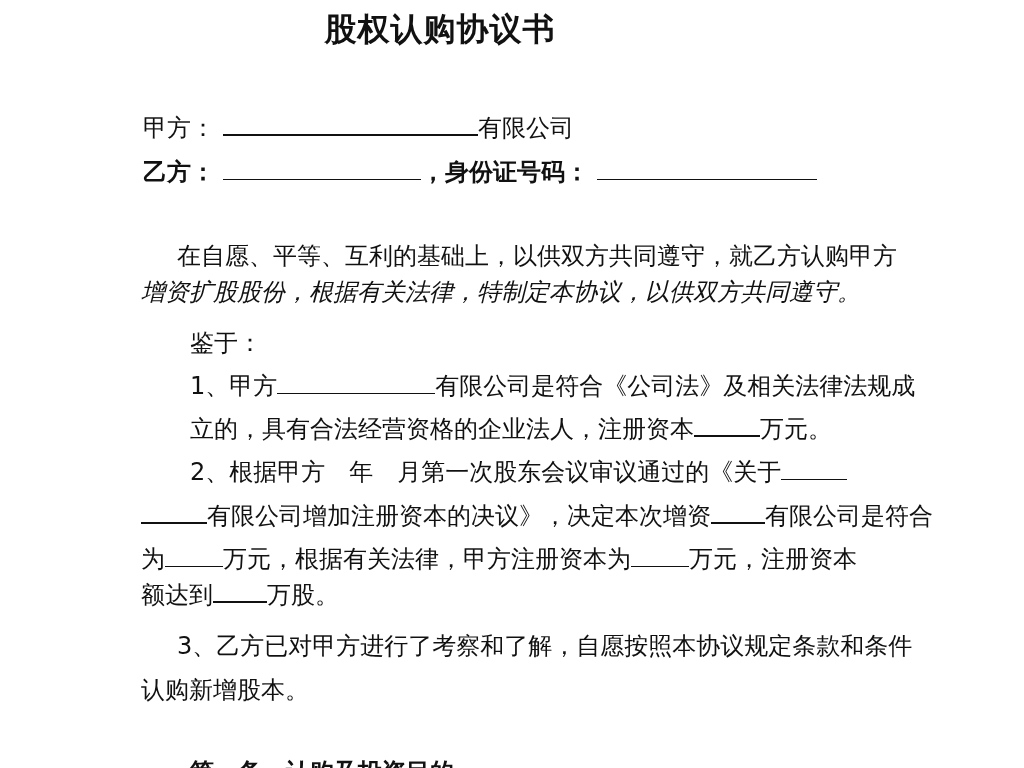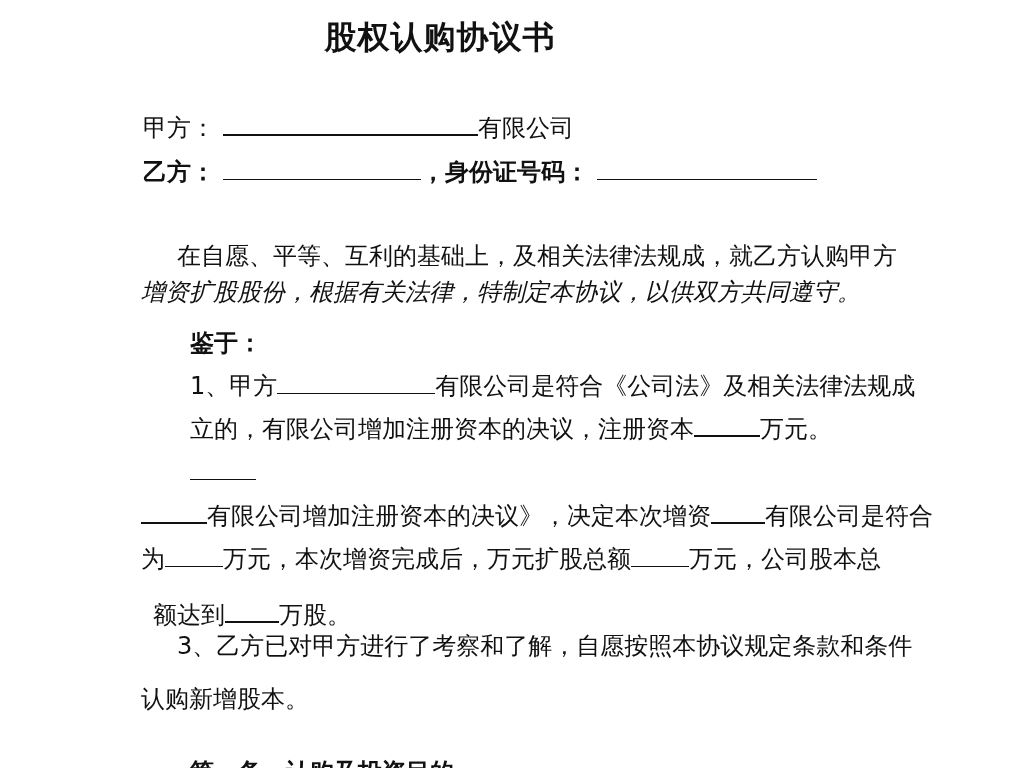--- a/index.html
+++ b/index.html
@@ -3,21 +3,21 @@
 <meta charset="utf-8">
 <style>
   html, body { margin: 0; padding: 0; }
   body {
     width: 1024px; height: 768px; overflow: hidden;
     background: #ffffff; color: #111111;
     font-family: "DejaVu Sans", "Liberation Sans", sans-serif;
     position: relative;
   }
   .title {
-    position: absolute; left: 0; width: 880px; top: 16px;
+    position: absolute; left: 0; width: 880px; top: 8px;
     text-align: center; font-size: 32px; font-weight: bold;
     font-family: "DejaVu Serif", "Liberation Serif", serif;
     letter-spacing: 1px;
   }
   .line {
     position: absolute; font-size: 24px; white-space: nowrap;
     line-height: 28px; height: 28px;
   }
   .blank {
     display: inline-block; border-bottom: 1.5px solid #111;
@@ -31,41 +31,41 @@
 <div class="title">股权认购协议书</div>
 
 <div class="line" style="left:143px; top:114px;">
   <span>甲方：</span><span class="blank bold" style="width:255px; margin-left:8px;"></span><span>有限公司</span>
 </div>
 
 <div class="line" style="left:143px; top:158px;font-weight:bold;">
   <span>乙方：</span><span class="blank" style="width:198px; margin-left:8px;"></span><span>，身份证号码：</span><span class="blank" style="width:220px; margin-left:8px;"></span>
 </div>
 
-<div class="line" style="left:177px; top:242px;">在自愿、平等、互利的基础上，及相关法律法规成，就乙方认购甲方</div>
+<div class="line" style="left:177px; top:242px;">在自愿、平等、互利的基础上，以供双方共同遵守，就乙方认购甲方</div>
 <div class="line" style="left:141px; top:278px;font-style:italic;">增资扩股股份，根据有关法律，特制定本协议，以供双方共同遵守。</div>
 
-<div class="line" style="left:190px; top:329px;font-weight:bold;">鉴于：</div>
+<div class="line" style="left:190px; top:329px;">鉴于：</div>
 
 <div class="line" style="left:190px; top:372px;">
   <span>1、甲方</span><span class="blank" style="width:158px;"></span><span>有限公司是符合《公司法》及相关法律法规成</span>
 </div>
 <div class="line" style="left:190px; top:415px;">
-  <span>立的，有限公司增加注册资本的决议，注册资本</span><span class="blank bold" style="width:66px;"></span><span>万元。</span>
+  <span>立的，具有合法经营资格的企业法人，注册资本</span><span class="blank bold" style="width:66px;"></span><span>万元。</span>
 </div>
 
 <div class="line" style="left:190px; top:458px;">
-  <span class="blank" style="width:66px;"></span>
+  <span>2、根据甲方　年　月第一次股东会议审议通过的《关于</span><span class="blank" style="width:66px;"></span>
 </div>
 <div class="line" style="left:141px; top:502px;">
   <span class="blank bold" style="width:66px;"></span><span>有限公司增加注册资本的决议》，决定本次增资</span><span class="blank bold" style="width:54px;"></span><span>有限公司是符合</span>
 </div>
 <div class="line" style="left:141px; top:545px;">
-  <span>为</span><span class="blank" style="width:58px;"></span><span>万元，本次增资完成后，万元扩股总额</span><span class="blank" style="width:58px;"></span><span>万元，公司股本总</span>
+  <span>为</span><span class="blank" style="width:58px;"></span><span>万元，根据有关法律，甲方注册资本为</span><span class="blank" style="width:58px;"></span><span>万元，注册资本</span>
 </div>
-<div class="line" style="left:141px; top:601px;margin-left:12px;">
+<div class="line" style="left:141px; top:581px;">
   <span>额达到</span><span class="blank bold" style="width:54px;"></span><span>万股。</span>
 </div>
 
 <div class="line" style="left:177px; top:632px;">3、乙方已对甲方进行了考察和了解，自愿按照本协议规定条款和条件</div>
-<div class="line" style="left:141px; top:676px;margin-top:9px;">认购新增股本。</div>
+<div class="line" style="left:141px; top:676px;">认购新增股本。</div>
 
 <div class="line" style="left:190px; top:758px; font-weight:bold;">第一条　认购及投资目的</div>
 
 </body></html>

